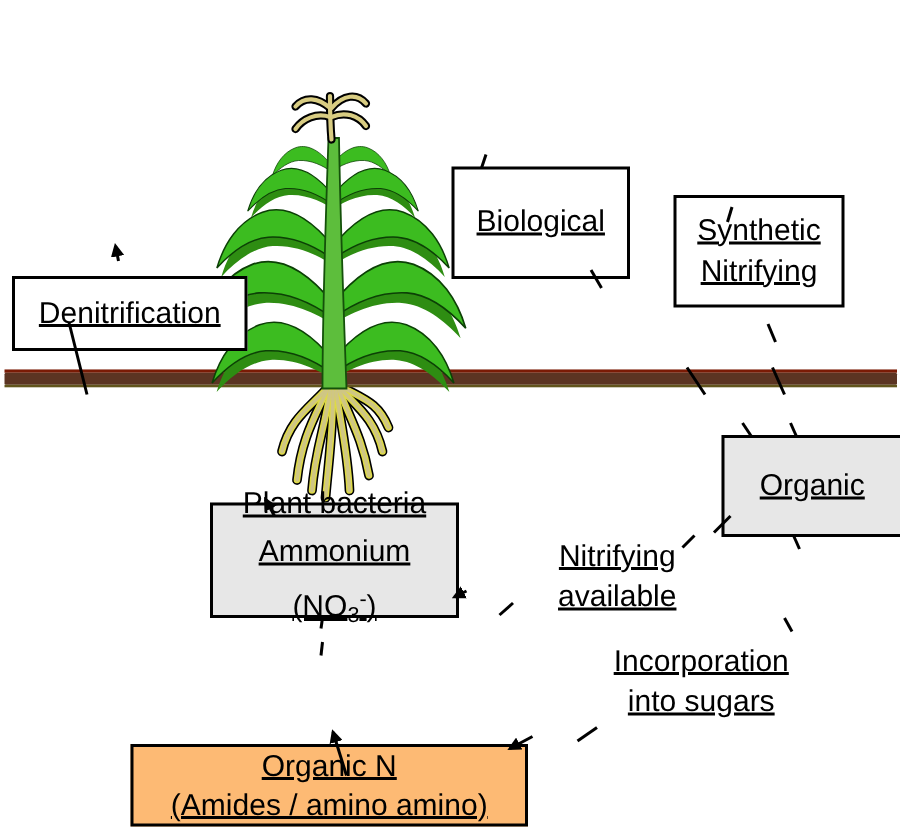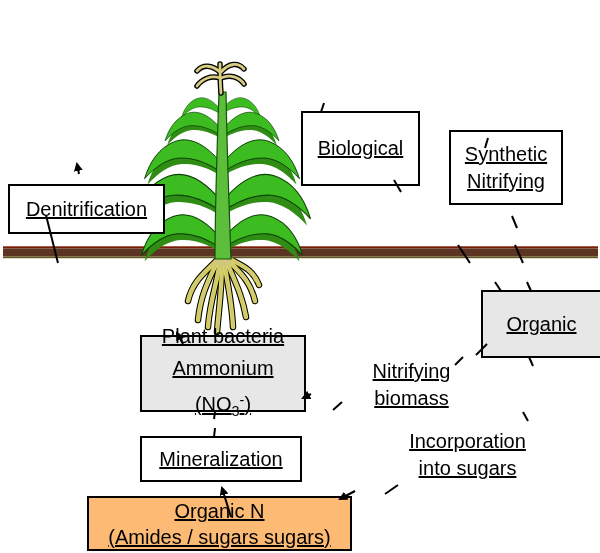--- a/index.html
+++ b/index.html
@@ -136,35 +136,32 @@
 
   <div class="box gray" id="box-nitrate">
     <span>Plant bacteria</span>
     <span>
       <span>Ammonium (NO</span><span class="sub">3</span><span class="sup">-</span><span>)</span>
     </span>
   </div>
 
   <div class="box plain" id="box-nitrifying">
     <span>Nitrifying</span>
-    <span>biomass</span>
+    <span>available</span>
   </div>
 
   <div class="box plain" id="box-incorporation">
     <span>Incorporation</span>
     <span>into sugars</span>
   </div>
 
-  <div class="box bordered" id="box-mineralization">
-    <span>Mineralization</span>
-  </div>
 
   <div class="box bordered" id="box-organic">
     <span>Organic N</span>
-    <span>(Amides / sugars sugars)</span>
+    <span>(Amides / amino amino)</span>
   </div>
 
   <svg id="arrow-layer" width="600" height="553" viewBox="0 0 600 553">
     <defs>
       <marker id="ah" markerUnits="userSpaceOnUse" markerWidth="9" markerHeight="9" refX="7" refY="4.5" orient="auto">
         <path d="M0,0 L9,4.5 L0,9 Z" fill="#000000"></path>
       </marker>
     </defs>
     <g stroke="#000000" stroke-width="2" fill="none">
       <path d="M79,174 L77,164" marker-end="url(#ah)"></path>

